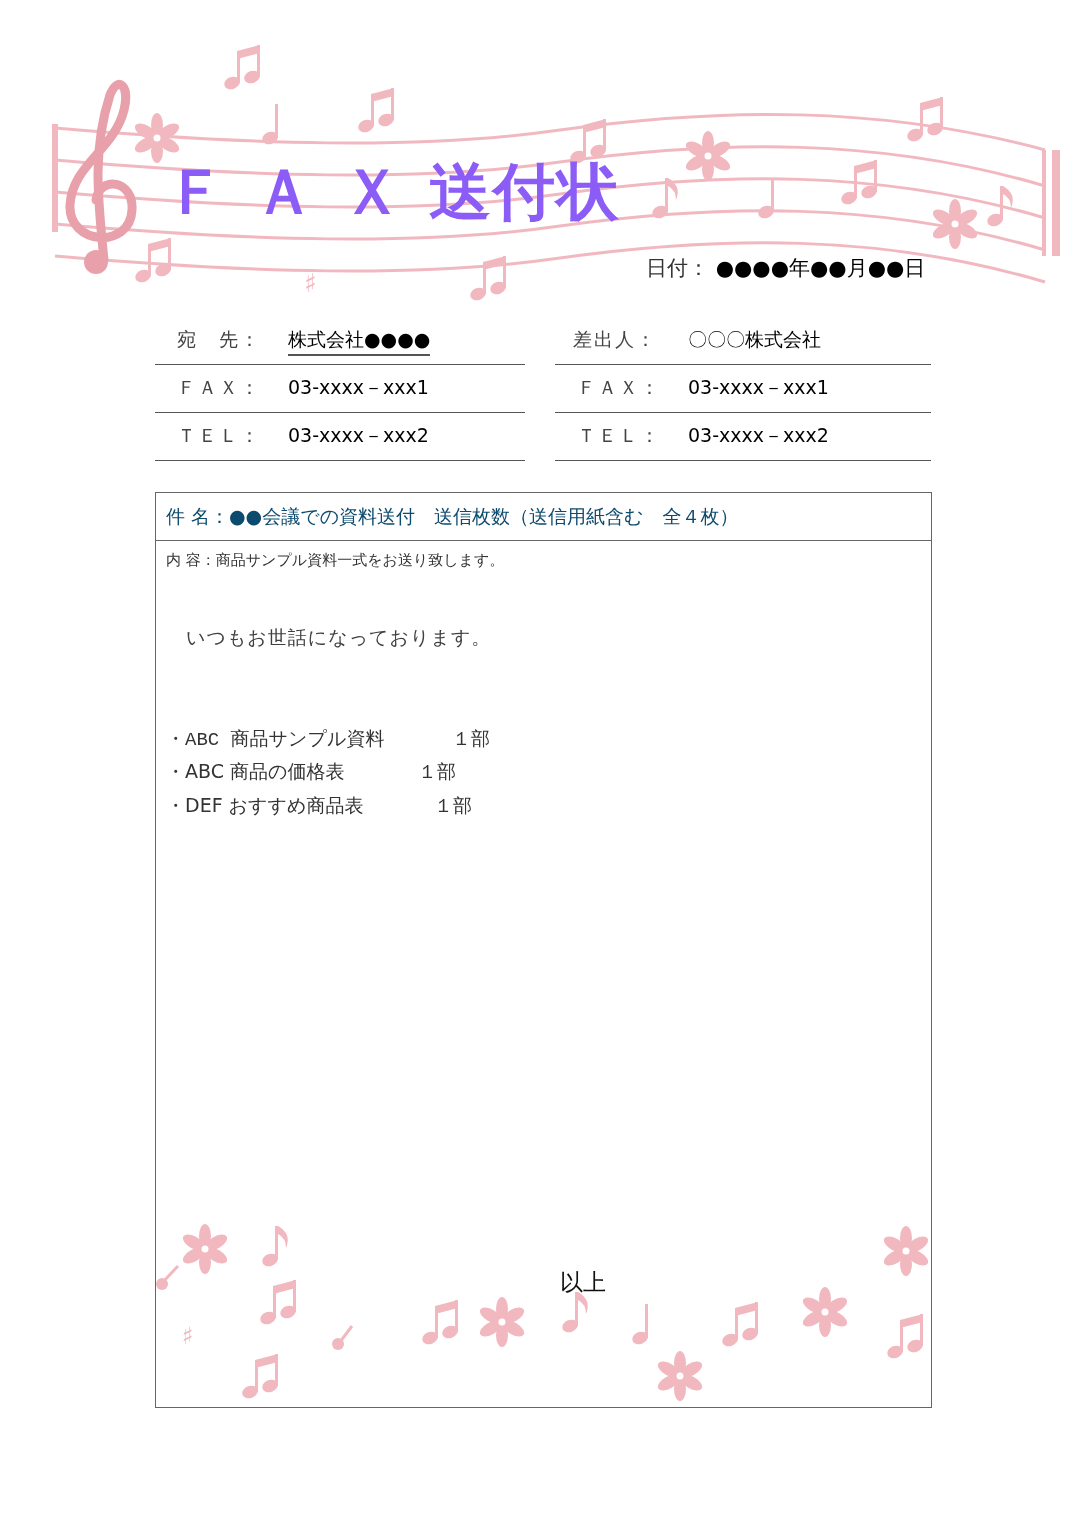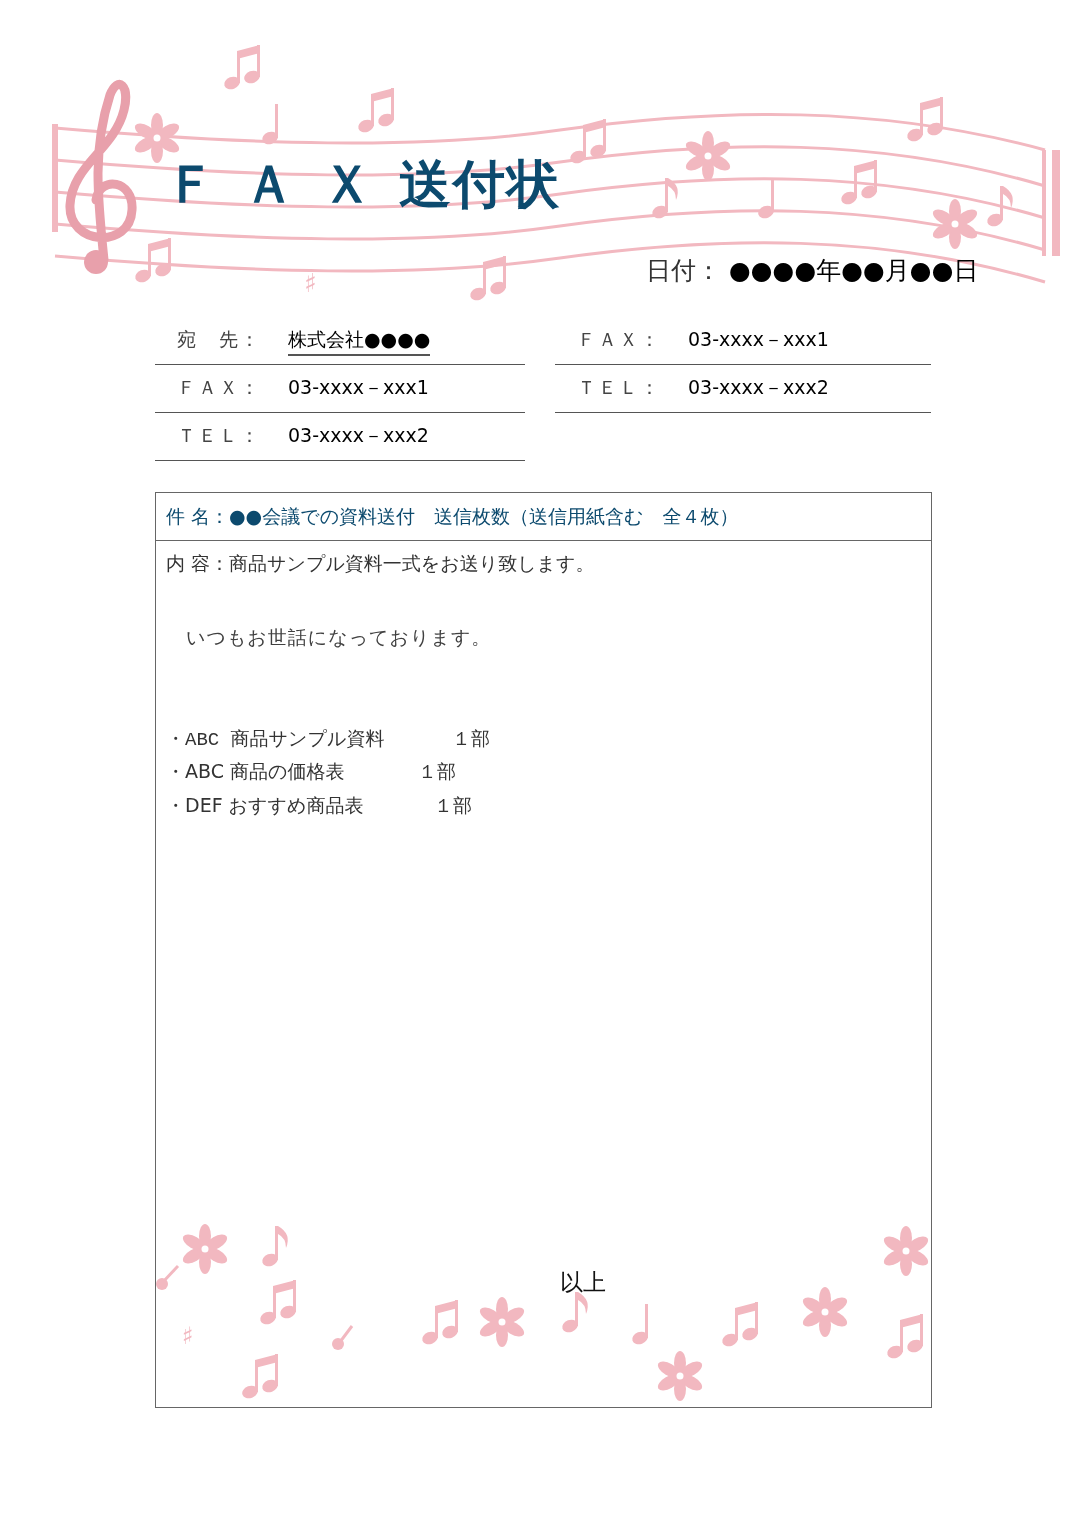--- a/index.html
+++ b/index.html
@@ -1,32 +1,32 @@
 <!DOCTYPE html>
 <html><head>
   <meta charset="utf-8">
   <style>
     html, body { margin:0; padding:0; background:#ffffff; }
     body { width:1086px; height:1536px; position:relative; overflow:hidden;
            font-family:"DejaVu Sans", "Liberation Sans", sans-serif; color:#333; }
     .deco { position:absolute; left:0; top:0; width:1086px; height:1536px; pointer-events:none; }
-    .title { position:absolute; left:165px; top:150px; font-size:52px; font-weight:bold; color:#0c4a6e;
+    .title { position:absolute; left:165px; top:150px; font-size:62px; font-weight:bold; color:#8b5cf6;
              letter-spacing:2px; white-space:nowrap; }
     .title .lat { letter-spacing:26px; }
-    .date { position:absolute; left:646px; top:254px; font-size:25px; color:#333; white-space:nowrap; }
+    .date { position:absolute; left:646px; top:254px; font-size:21px; color:#333; white-space:nowrap; }
     .date .dots { color:#000; }
     .info { position:absolute; width:370px; }
     .info-row { position:relative; height:47px; border-bottom:1.5px solid #555; }
     .info-row .lbl { position:absolute; left:22px; top:10px; font-size:19px; color:#444; letter-spacing:2px; white-space:nowrap; }
     .info-row .val { position:absolute; left:133px; top:10px; font-size:19px; color:#000000; white-space:nowrap; }
     .val.ul { border-bottom:2.5px solid #555; padding-bottom:1px; }
     .box { position:absolute; left:155px; top:492px; width:775px; height:914px; border:1.5px solid #666; }
     .subject { height:47px; border-bottom:1.5px solid #666; position:relative; }
     .subject span { position:absolute; left:10px; top:11px; font-size:19px; color:#0c4a6e; white-space:nowrap; }
-    .content-line { position:absolute; left:10px; font-size:19px; color:#333; white-space:nowrap; }
+    .content-line { position:absolute; left:10px; font-size:15px; color:#333; white-space:nowrap; }
     .body-line { position:absolute; left:30px; font-size:19px; color:#404040; white-space:nowrap; letter-spacing:1px; }
     .item { position:absolute; left:10px; font-size:19px; color:#333; white-space:nowrap; }
     .item .qty { position:absolute; top:0; white-space:nowrap; }
     .closing { position:absolute; left:404px; top:774px; font-size:23px; color:#111; }
   </style>
 </head>
 <body>
 
 <svg class="deco" viewBox="0 0 1086 1536" xmlns="http://www.w3.org/2000/svg">
   <defs>
@@ -130,20 +130,24 @@
     <span class="val">03-xxxx－xxx1</span>
   </div>
   <div class="info-row">
     <span class="lbl">ＴＥＬ：</span>
     <span class="val">03-xxxx－xxx2</span>
   </div>
 </div>
 
 <div class="info" style="left:555px; top:317px; width:376px;">
   <div class="info-row">
+    <span class="lbl" style="left:18px;">差出人：</span>
+    <span class="val">〇〇〇株式会社</span>
+  </div>
+  <div class="info-row">
     <span class="lbl">ＦＡＸ：</span>
     <span class="val">03-xxxx－xxx1</span>
   </div>
   <div class="info-row">
     <span class="lbl">ＴＥＬ：</span>
     <span class="val">03-xxxx－xxx2</span>
   </div>
 </div>
 
 <div class="box">

